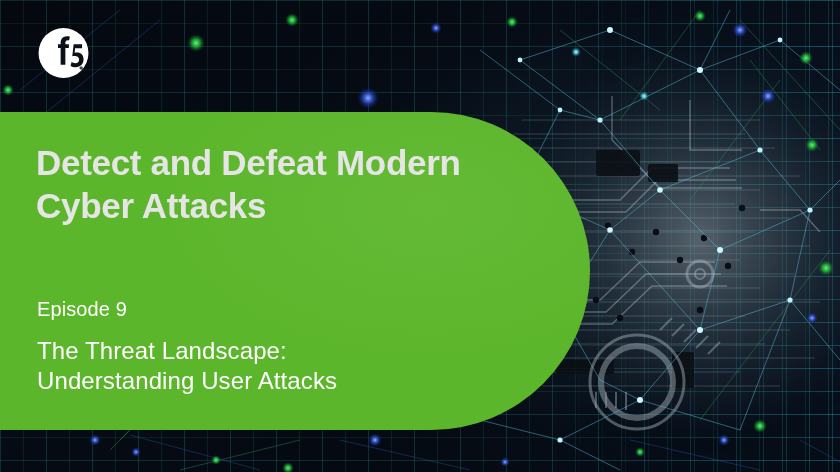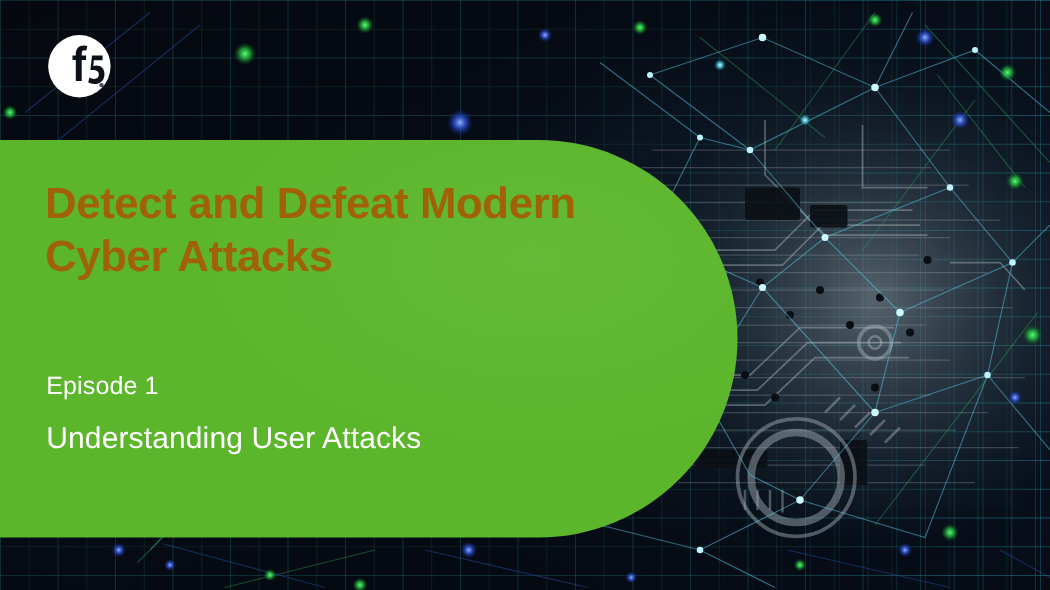--- a/index.html
+++ b/index.html
@@ -88,21 +88,21 @@
     width: 53px;
     height: 52px;
   }
 
   
   .title {
     position: absolute;
     left: 36px;
     top: 141px;
     width: 520px;
-    color: #a16207;
+    color: #e5e5e5;
     font-size: 35px;
     line-height: 43px;
     font-weight: bold;
     letter-spacing: -0.3px;
   }
   .episode {
     position: absolute;
     left: 37px;
     top: 297px;
     color: #ffffff;
@@ -308,18 +308,19 @@
   <svg class="logo" viewBox="0 0 100 100" aria-label="f5">
     <circle cx="50" cy="50" r="48" fill="#ffffff"></circle>
     <g fill="#0c1018">
       <path d="M44.5 30.5c0-7.2 4.6-12.6 12.4-12.6 2.1 0 3.9.3 5.3.8l-1.6 7.3c-.9-.4-1.9-.6-2.9-.6-2.6 0-4.1 1.7-4.1 4.8v3.1h6.7v7.2h-6.7v32.1h-9.1V40.5h-5.1v-7.2h5.1v-2.8z"></path>
       <path d="M64.5 33.3h21.2v7.6H72.3l-.9 8.8c1.3-.5 2.8-.8 4.6-.8 7.6 0 12.6 5.1 12.6 13.3 0 8.9-6 15.1-14.9 15.1-4.1 0-7.6-1-10.1-2.5l1.9-7.3c2 1.2 4.7 2.1 7.5 2.1 4.1 0 7-2.6 7-6.8 0-4.4-3.1-6.9-8.4-6.9-1.9 0-3.4.2-4.7.4l2.6-23z"></path>
     </g>
     <circle cx="84" cy="79" r="3.4" fill="#0c1018" opacity="0.75"></circle>
   </svg>
 
   <div class="title">Detect and Defeat Modern Cyber Attacks</div>
-  <div class="episode">Episode 1</div>
+  <div class="episode">Episode 9</div>
   <div class="subtitle">
+    <div>The Threat Landscape:</div>
     <div>Understanding User Attacks</div>
   </div>
 
 </div>
 
 </body></html>

